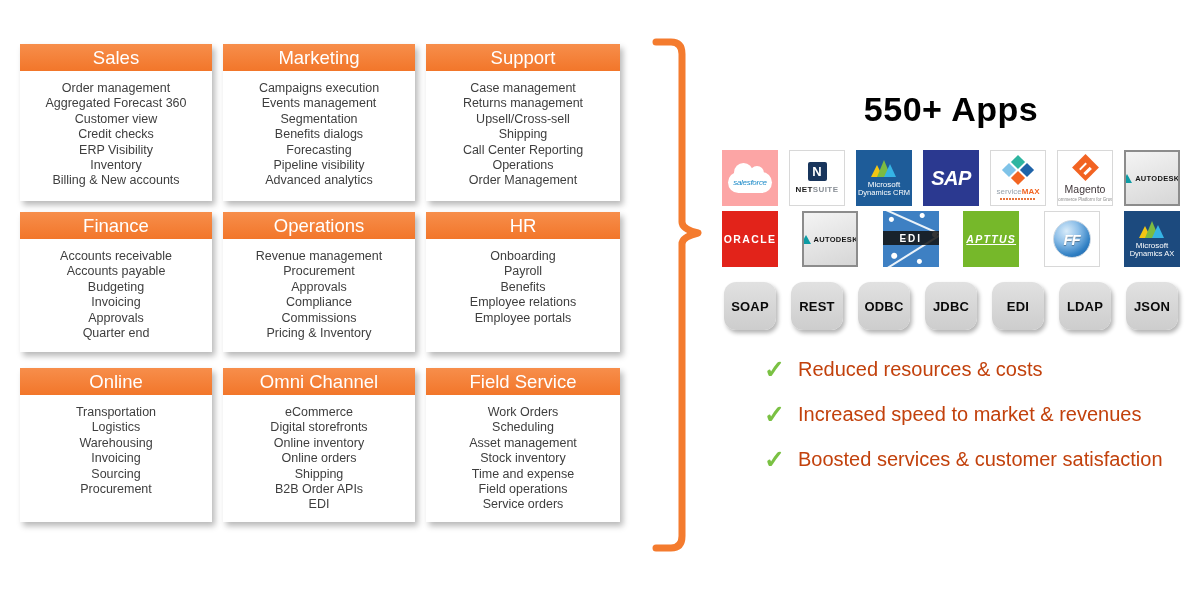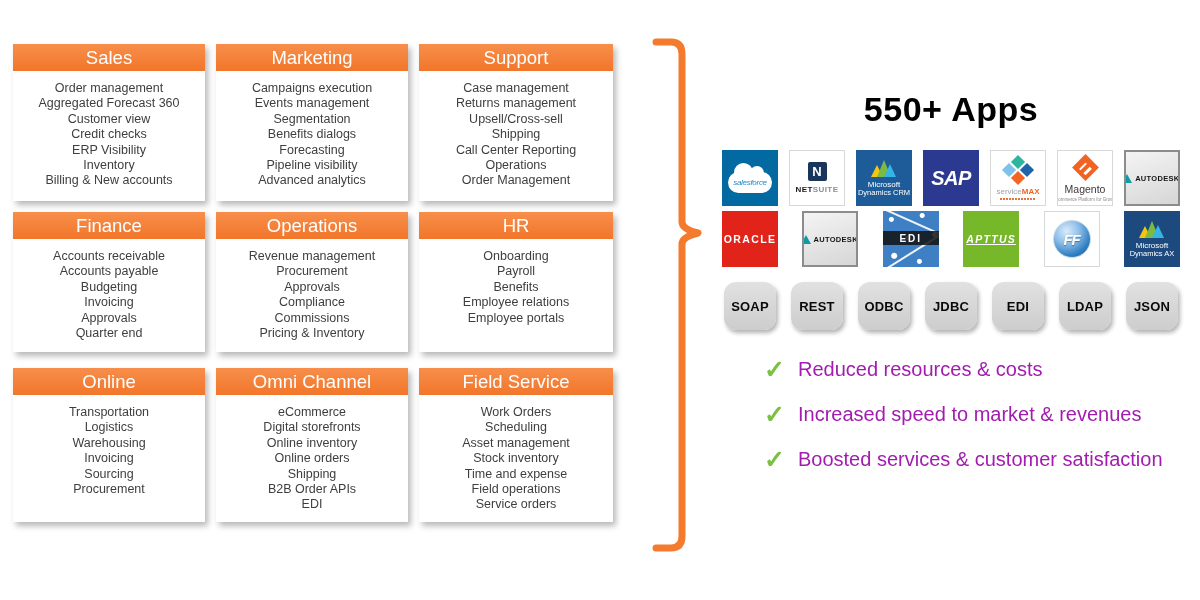--- a/index.html
+++ b/index.html
@@ -5,21 +5,21 @@
   * { box-sizing: border-box; margin: 0; padding: 0; }
   html,body { width:1200px; height:600px; }
   body {
     background:#fff;
     font-family:"Liberation Sans", sans-serif;
     position:relative;
     overflow:hidden;
   }
   
   .cards {
-    position:absolute; left:13px; top:44px;
+    position:absolute; left:20px; top:44px;
     display:grid;
     grid-template-columns:192px 192px 194px;
     grid-template-rows:157px 140px 159px;
     column-gap:21px; row-gap:25px;gap:11px;
   }
   .card {
     display:flex; flex-direction:column;
     background:#fff;
     box-shadow:3px 4px 6px rgba(0,0,0,.28);
   }
@@ -122,21 +122,21 @@
     width:52px; height:48px; border-radius:12px;
     background:linear-gradient(180deg,#E1E1E1,#CDCDCD);
     box-shadow:2px 3px 4px rgba(0,0,0,.3);
     display:flex; align-items:center; justify-content:center;
     font-weight:bold; font-size:13px; color:#0A0A0A; letter-spacing:.2px;
   }
   
   #benefits { position:absolute; top:276px; left:0; right:0; }
   .benefit { display:flex; align-items:center; margin-left:42px; height:27px; margin-bottom:18px; white-space:nowrap; }
   .check { color:var(--check); font-size:25px; font-weight:bold; margin-right:13px; line-height:1; }
-  .btext { font-size:20px; color:#a21caf; }
+  .btext { font-size:20px; color:#c2410c; }
 </style>
 </head>
 <body>
 
 <div class="cards" id="cards">
     <div class="card">
       <div class="card-h">Sales</div>
       <div class="card-b">
         <div class="item">Order management</div>
         <div class="item">Aggregated Forecast 360</div>
@@ -240,21 +240,21 @@
     </div>
   </div>
 
 <svg class="bracket" viewBox="0 0 60 522" aria-hidden="true">
   <path id="bracket-path" d="M10 6 H25 Q36 6 36 18 V186 Q36 193 52 197 Q36 201 36 208 V500 Q36 512 25 512 H10" fill="none" stroke="#F47B2E" stroke-width="7" stroke-linecap="round" stroke-linejoin="round"></path>
 </svg>
 
 <div class="right">
   <div class="apps-title">550+ Apps</div>
   <div class="logo-row" id="logos1">
-      <div class="tile lg-salesforce" style="background: #0369a1;">
+      <div class="tile lg-salesforce" style="background: #fca5a5;">
         <div class="cloud">
           <span>salesforce</span>
         </div>
       </div>
       <div class="tile lg-netsuite" style="background: rgb(255, 255, 255); border: 1px solid rgb(216, 216, 216);">
         <div class="nblock">N</div>
         <div class="ns-text"><b>NET</b><i>SUITE</i></div>
       </div>
       <div class="tile lg-microsoft-dynamics-crm" style="background: rgb(30, 92, 153);">
         <div class="mt">

